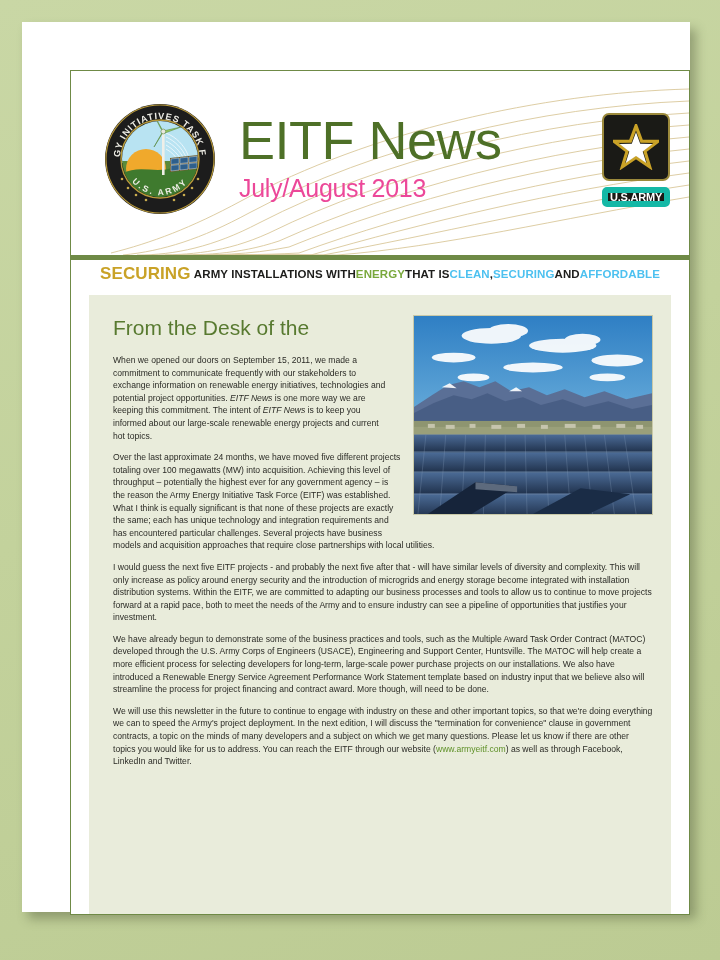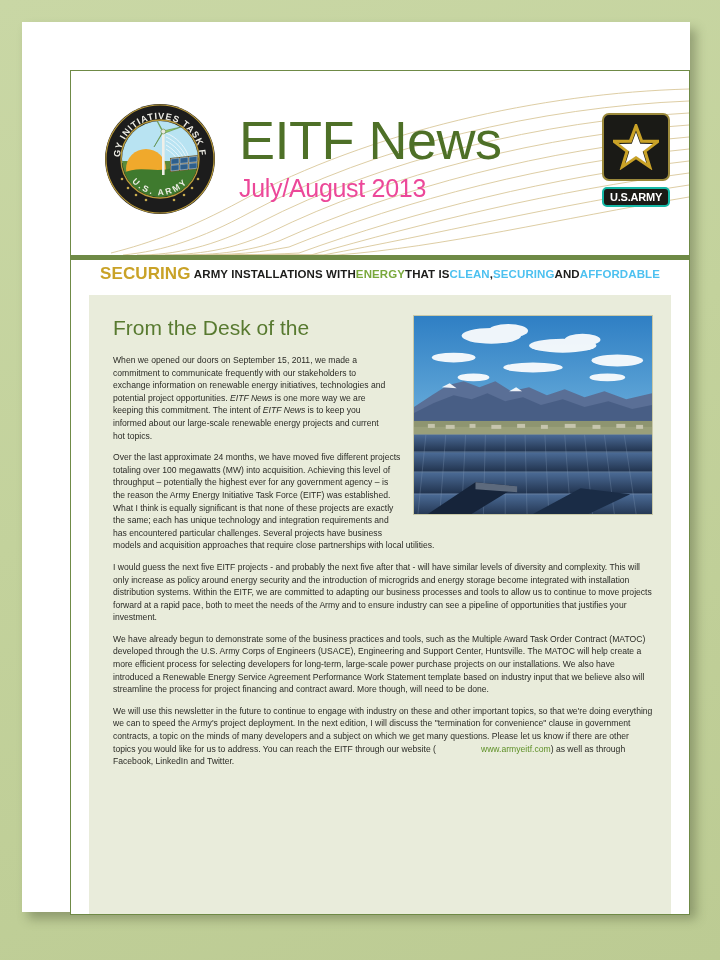--- a/index.html
+++ b/index.html
@@ -98,21 +98,21 @@
     display: flex;
     align-items: center;
     justify-content: center;
     box-sizing: border-box;
   }
   .army-wordmark {
     margin-top: 6px;
     width: 68px;
     height: 20px;
     background: #1a1a16;
-    border: 2px solid #14b8a6;
+    border: 6px solid #14b8a6;
     border-radius: 5px;
     color: #ffffff;
     font-size: 11px;
     font-weight: bold;
     letter-spacing: -0.2px;
     display: flex;
     align-items: center;
     justify-content: center;
     box-sizing: border-box;
   }
@@ -174,21 +174,21 @@
   .body-copy {
     font-size: 8.6px;
     line-height: 12.6px;
     color: #2b2b26;
     text-align: left;
   }
   .body-copy p { margin: 0 0 9px 0; }
   .p-narrow { width: 278px; }
   .p-wide   { width: 100%; }
   .body-copy em { font-style: italic; }
-  .link-green { color: #5f9128; padding-left: 45px; }
+  .link-green { color: #5f9128; }
 
   .signature {
     font-size: 8.8px;
     line-height: 13px;
     color: #2b2b26;
     margin-top: 9px;
   }
   .sig-name { color: #5f9128; font-weight: bold; }
   .sig-dash { color: #2b2b26; }
 </style>

